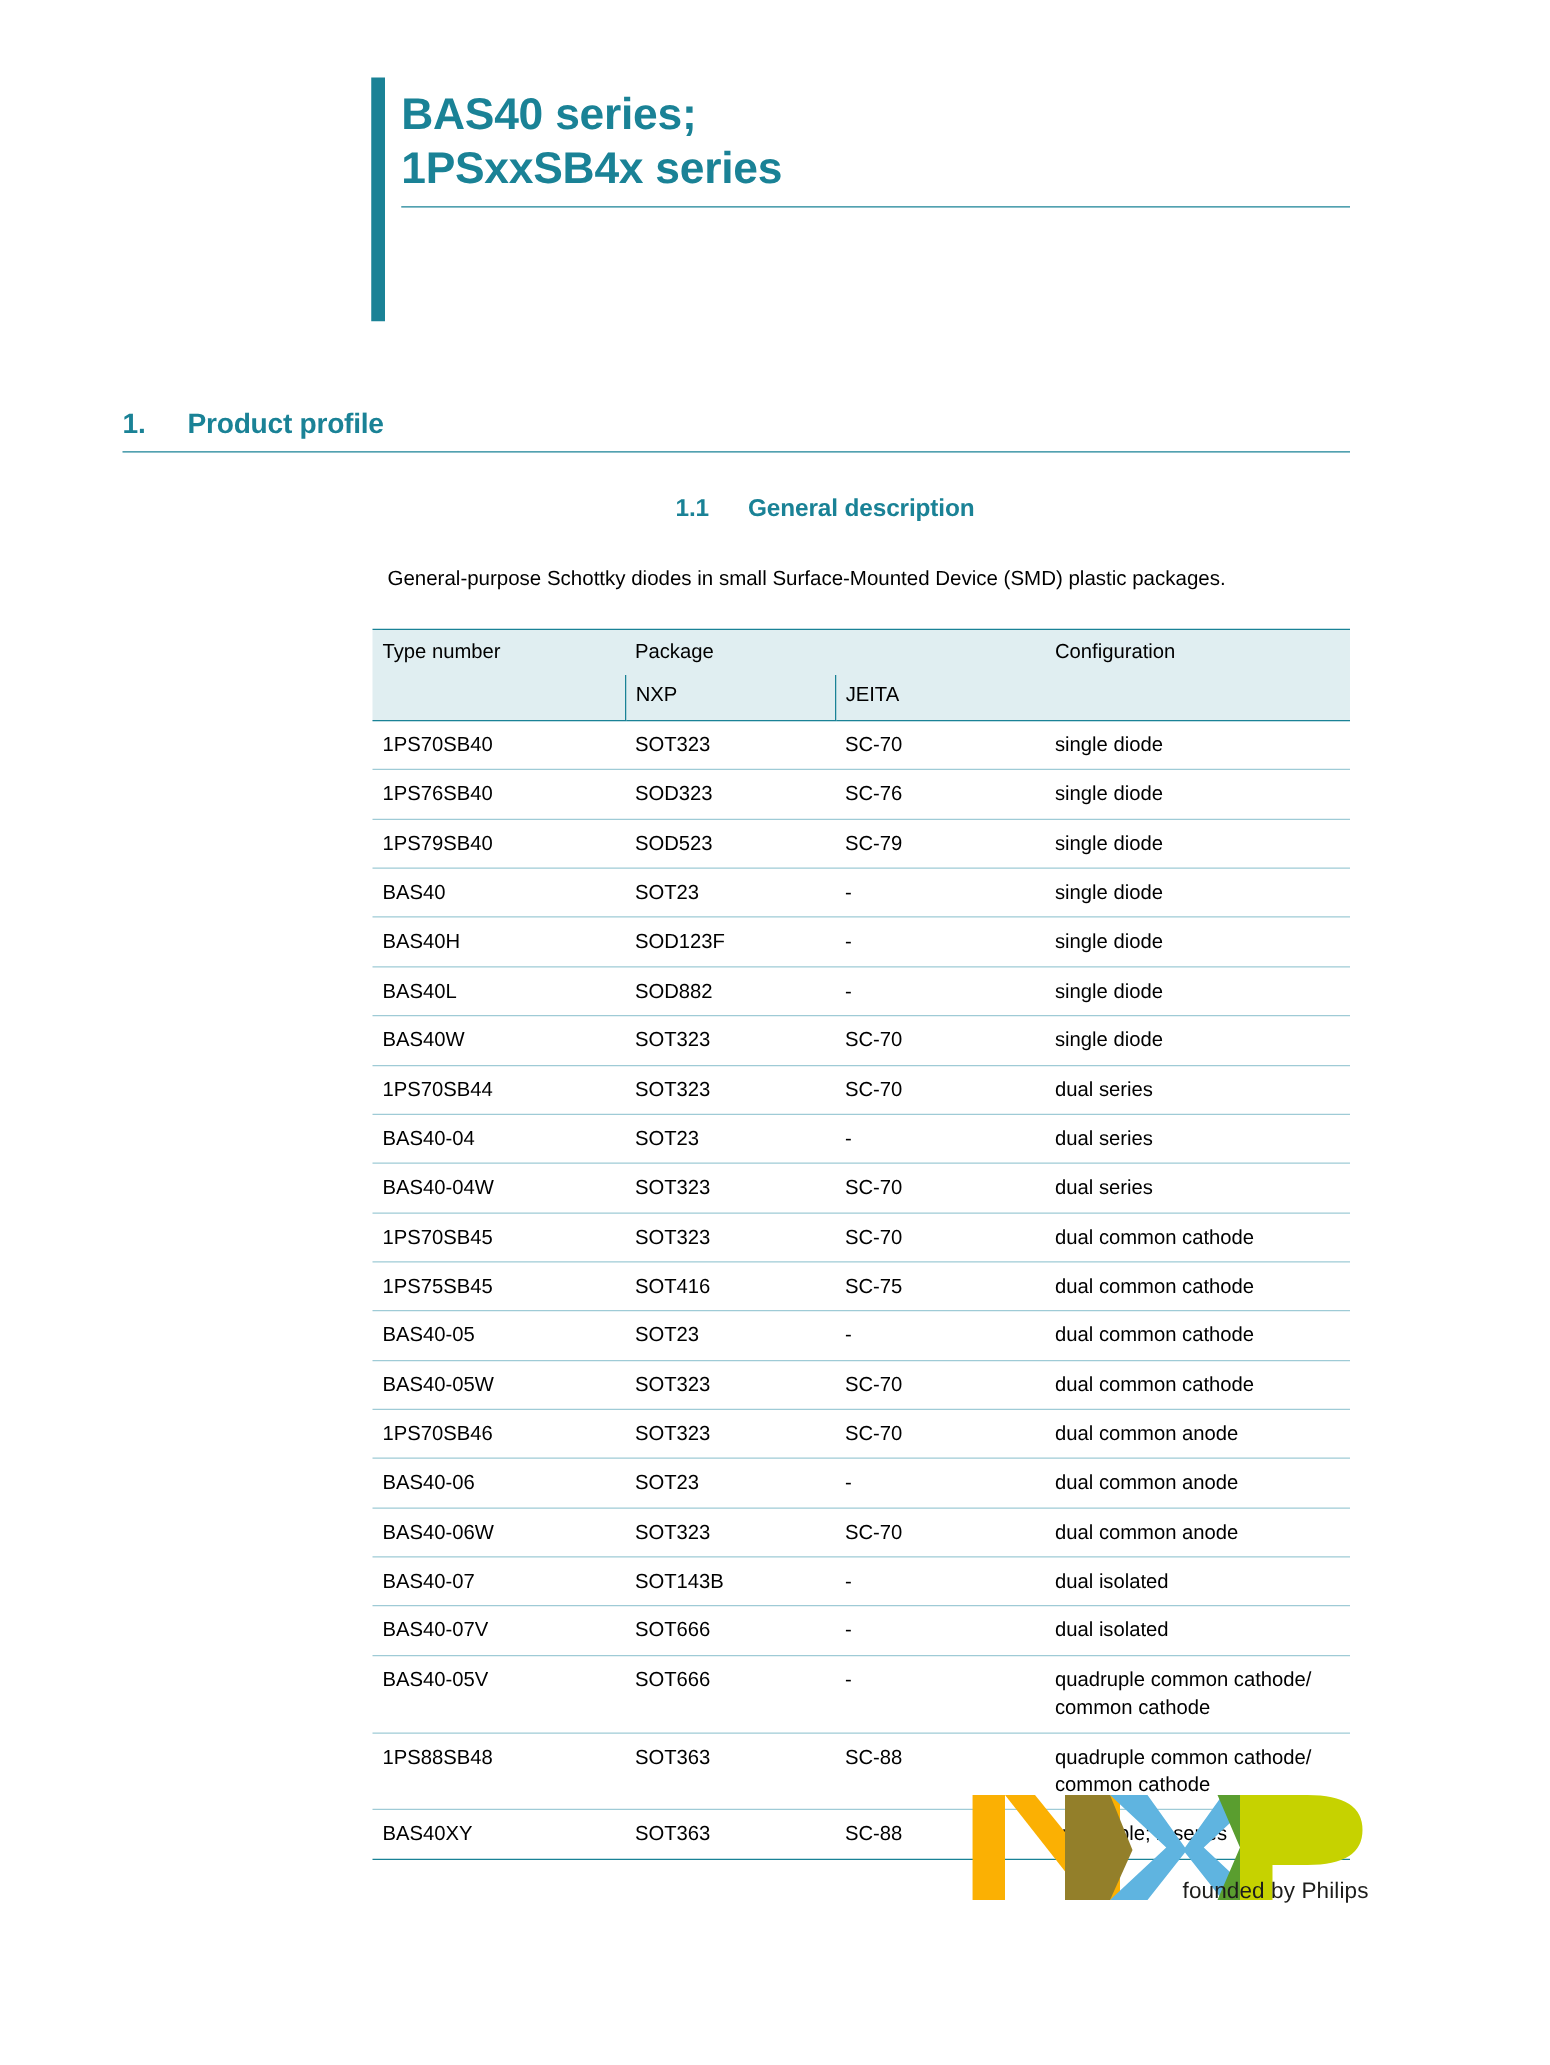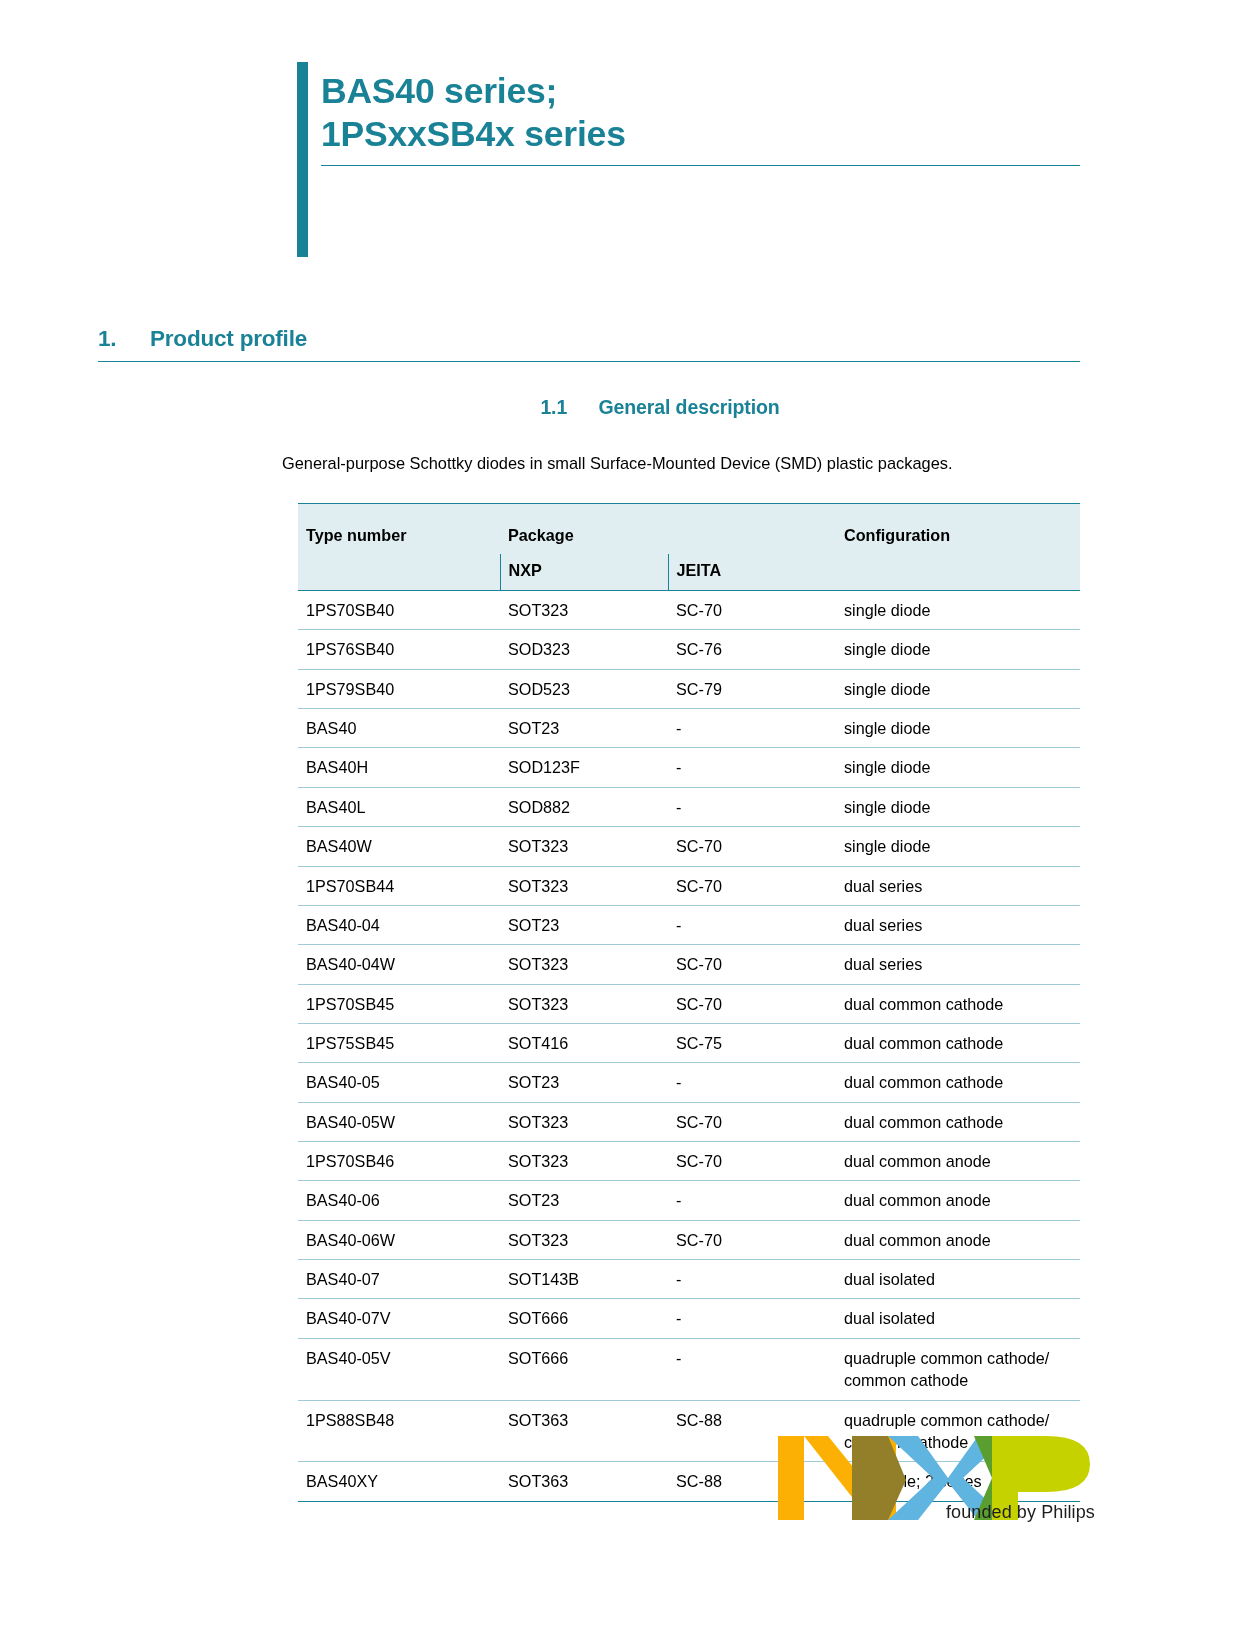--- a/index.html
+++ b/index.html
@@ -110,21 +110,21 @@
     color: #1A8296;
     letter-spacing: -0.1px;
     justify-content: center;
   }
   .subsection-num {
     width: 58px;
     flex: none;
   }
   .body-text {
     position: absolute;
-    left: 282px;
+    left: 310px;
     top: 436px;
     width: 715px;
     font-size: 16.4px;
     line-height: 1.42;
     color: #000000;
   }
 
   
   .table-wrap {
     position: absolute;
@@ -152,23 +152,23 @@
     font-size: 16.2px;
   }
   table.overview col.c-type  { width: 202px; }
   table.overview col.c-nxp   { width: 168px; }
   table.overview col.c-jeita { width: 168px; }
   table.overview col.c-conf  { width: 244px; }
 
   table.overview thead th {
     background: #E0EEF1;
     text-align: left;
-    font-weight: bold;
+    font-weight: normal;
     vertical-align: top;
-    padding: 22px 6px 9px 8px;
+    padding: 8px 6px 9px 8px;
     border: none;
   }
   table.overview thead tr.hdr-top th {
     border-top: 1.6px solid #1A8296;
   }
   th.split-left {
     border-left: 1.1px solid #1A8296 !important;
   }
   th.pkg-group {
     border-left: 1.1px solid #1A8296;

